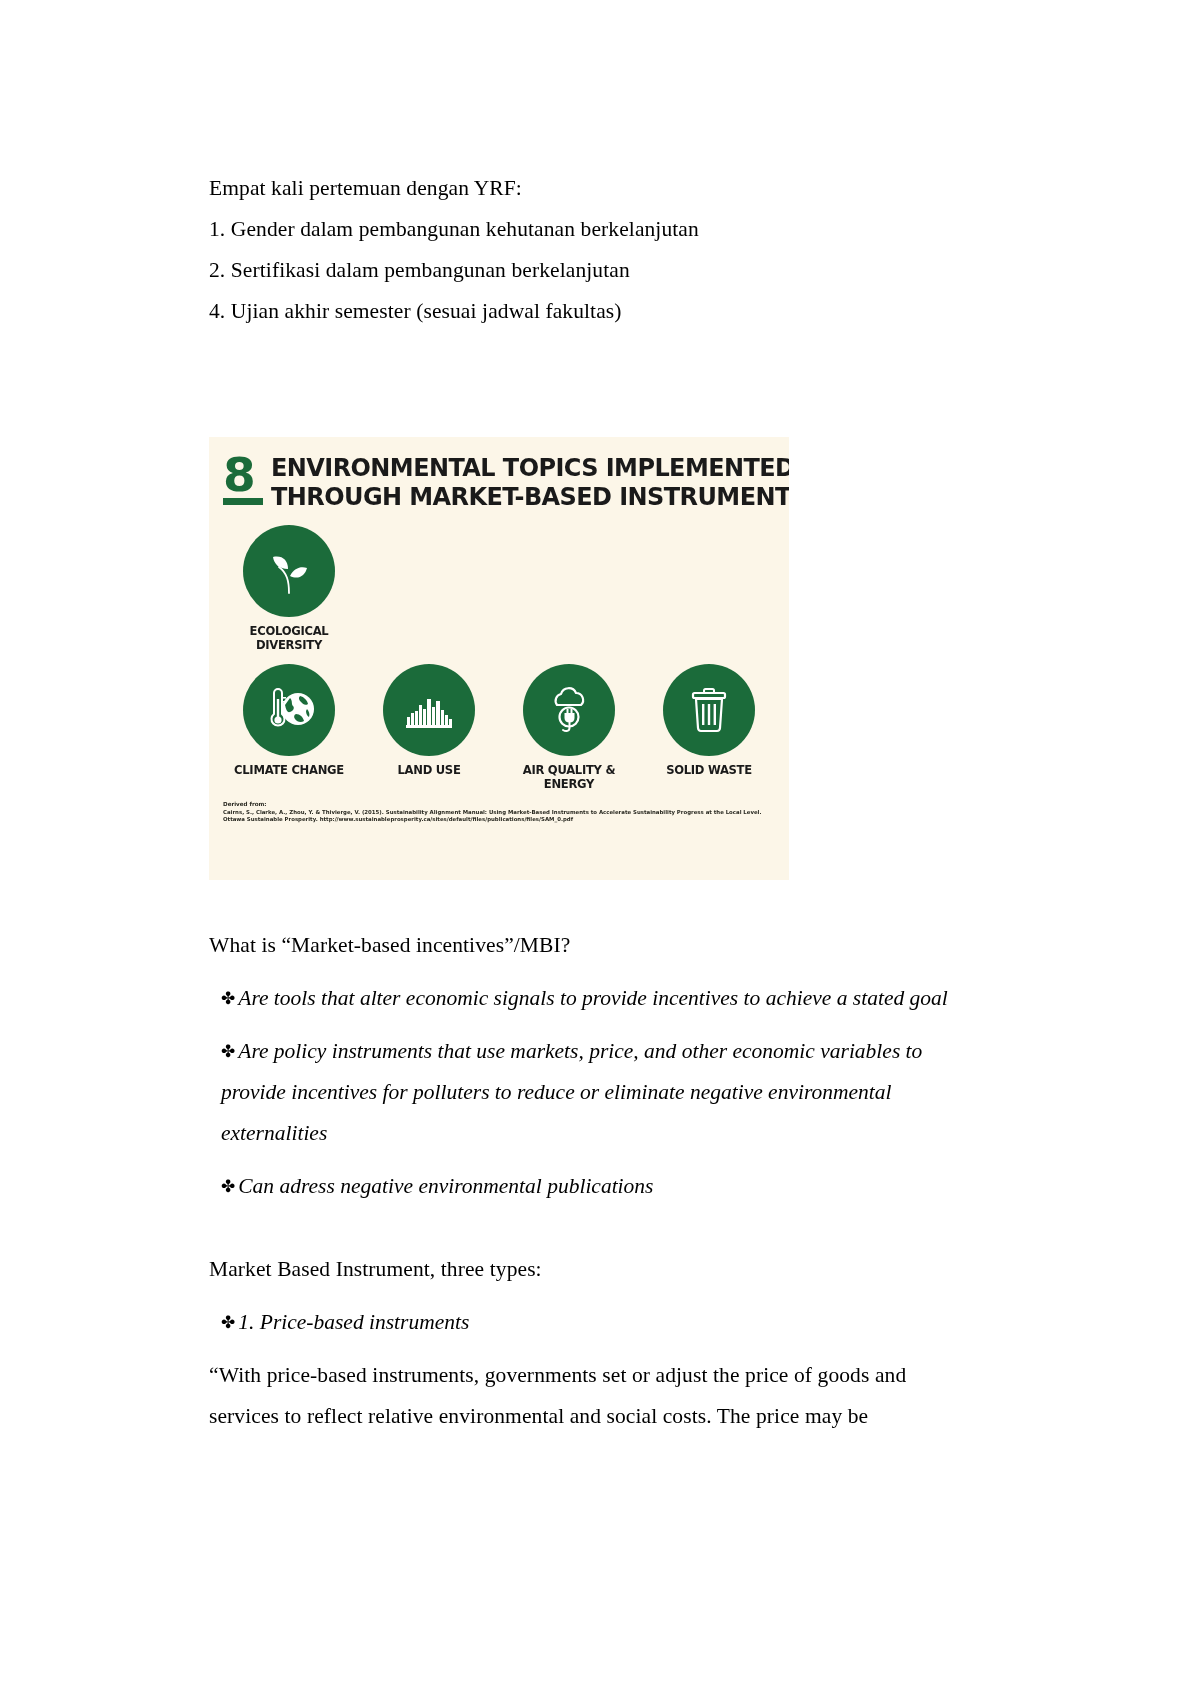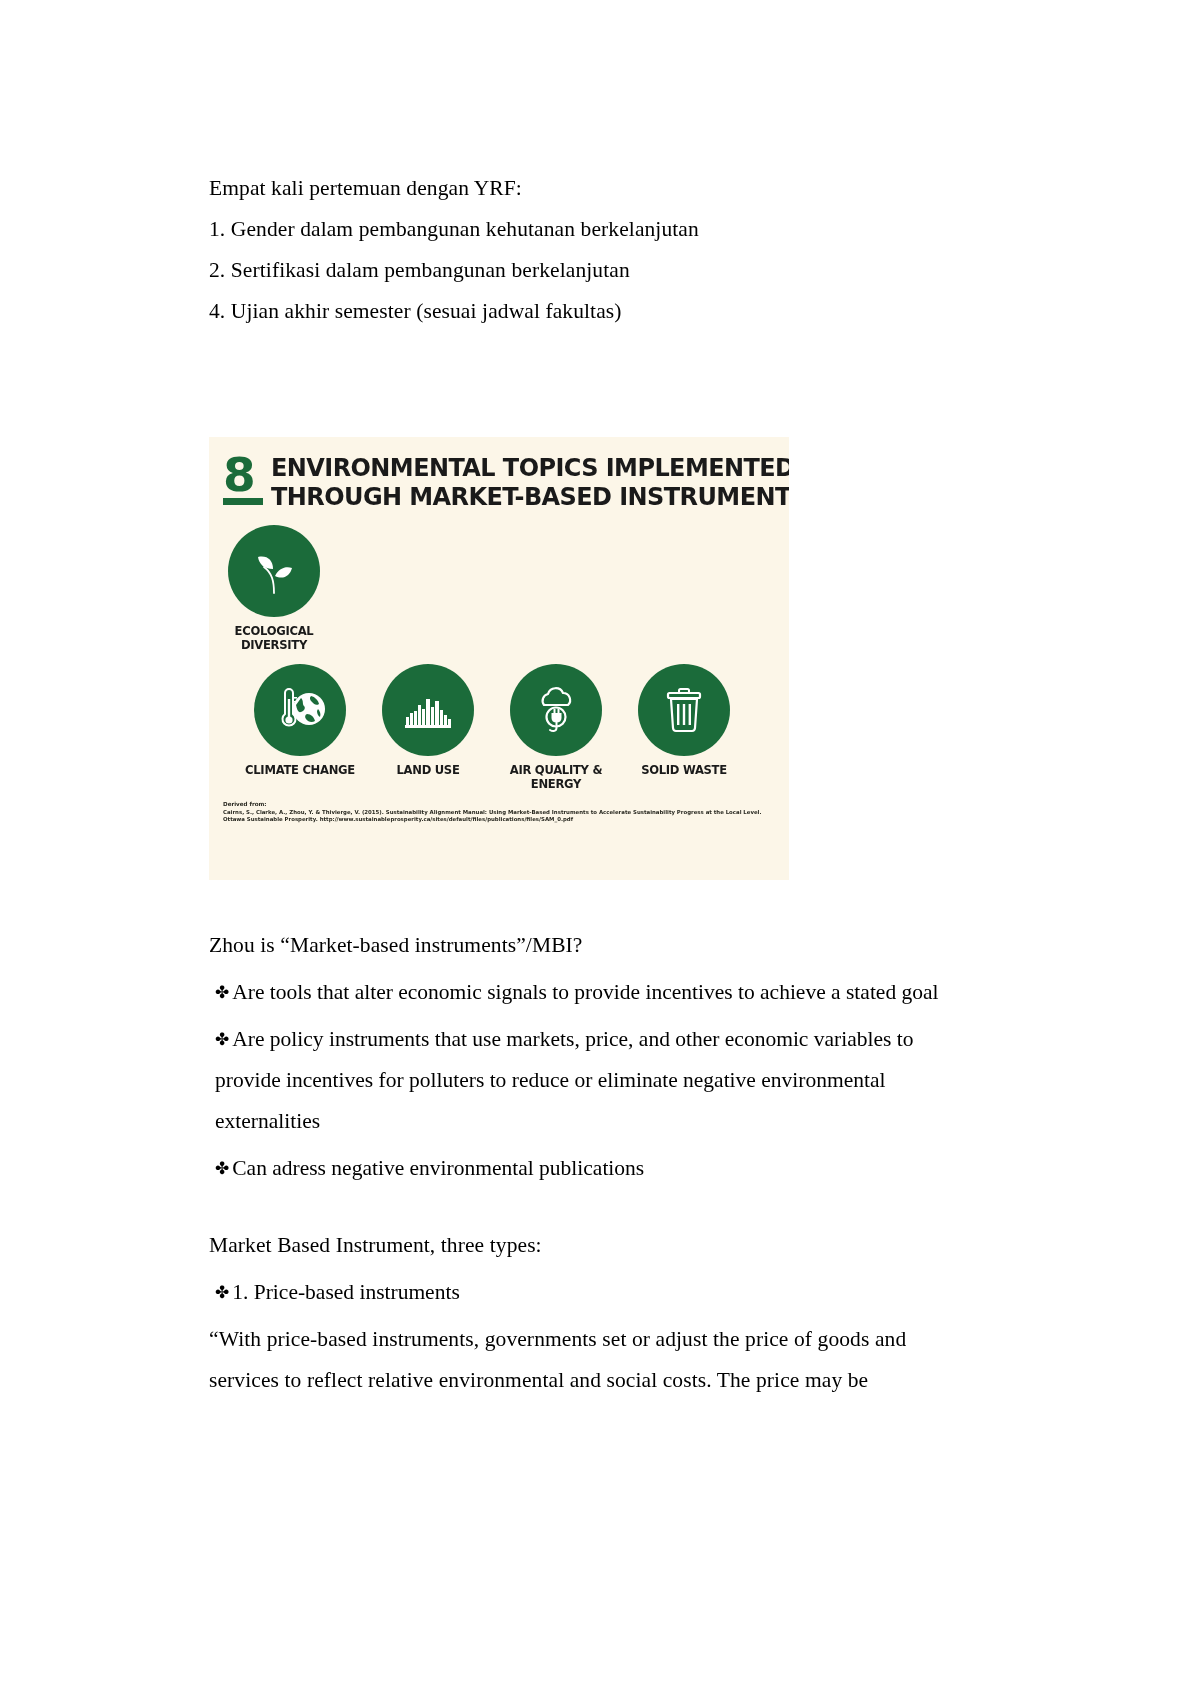--- a/index.html
+++ b/index.html
@@ -35,22 +35,23 @@
     margin: 0;
     white-space: nowrap;
   }
   .para.wrap { white-space: normal; }
   .spacer-sm { height: 13px; }
   .spacer-md { height: 30px; }
 
   .bullet-line {
     font-size: 21.5px;
     line-height: 41px;
-    margin: 6px;
+    margin: 12px;
     display: block;
+    font-style: italic;
   }
   .clover {
     font-family: "DejaVu Sans", sans-serif;
     font-size: 17px;
     vertical-align: 1px;
     padding-right: 3px;
   }
 
   
   .infographic {
@@ -100,21 +101,21 @@
     font-size: 25.5px;
     line-height: 29px;
     letter-spacing: -0.6px;
     color: #1a1a1a;
     transform: scaleX(0.94);
     transform-origin: left top;
     white-space: nowrap;
   }
 
   .ig-grid {
-    padding: 14px 16px 0 1px;
+    padding: 14px 16px 0 16px;
   }
   .ig-row {
     display: flex;
     justify-content: space-between;
   }
   .ig-cell {
     width: 128px;
     text-align: center;
   }
   .circle {
@@ -131,21 +132,21 @@
   .ig-label {
     font-family: "DejaVu Sans", sans-serif;
     font-weight: bold;
     font-size: 12.2px;
     line-height: 14px;
     letter-spacing: -0.3px;
     color: #1a1a1a;
     margin-top: 7px;
     transform: scaleX(0.95);
   }
-  .row2 { margin-top: 12px; justify-content: center; }
+  .row2 { margin-top: 12px; }
 
   .ig-source {
     padding: 10px 14px 0 14px;
   }
   .ig-source .src-head {
     font-family: "DejaVu Sans", sans-serif;
     font-weight: bold;
     font-size: 5.6px;
     line-height: 7.5px;
     color: #2a2a22;
@@ -294,21 +295,21 @@
 
     <div class="ig-source">
       <div class="src-head">Derived from:</div>
       <div class="src-body">Cairns, S., Clarke, A., Zhou, Y. &amp; Thivierge, V. (2015). Sustainability Alignment Manual: Using Market-Based Instruments to Accelerate Sustainability Progress at the Local Level. Ottawa Sustainable Prosperity. http://www.sustainableprosperity.ca/sites/default/files/publications/files/SAM_0.pdf</div>
     </div>
 
   </div>
 
   <div class="doc-body" style="top:925px;">
 
-    <p class="para wrap">Zhou is “Market-based instruments”/MBI?</p>
+    <p class="para wrap">What is “Market-based incentives”/MBI?</p>
 
     <p class="bullet-line"><span class="clover">✤</span><span>Are tools that alter economic signals to provide incentives to achieve a stated goal</span></p>
 
     <p class="bullet-line"><span class="clover">✤</span><span>Are policy instruments that use markets, price, and other economic variables to provide incentives for polluters to reduce or eliminate negative environmental externalities</span></p>
 
     <p class="bullet-line"><span class="clover">✤</span><span>Can adress negative environmental publications</span></p>
 
     <div class="spacer-md"></div>
 
     <p class="para">Market Based Instrument, three types:</p>

